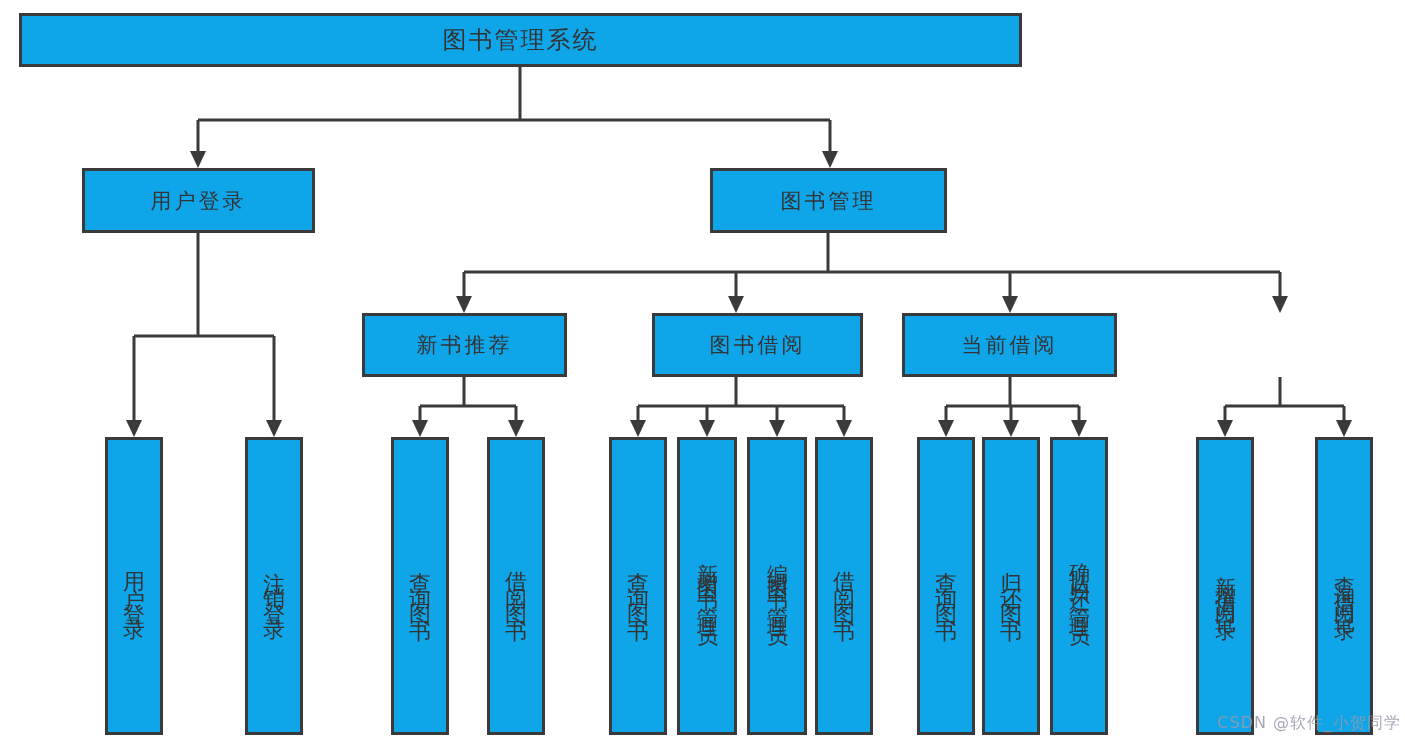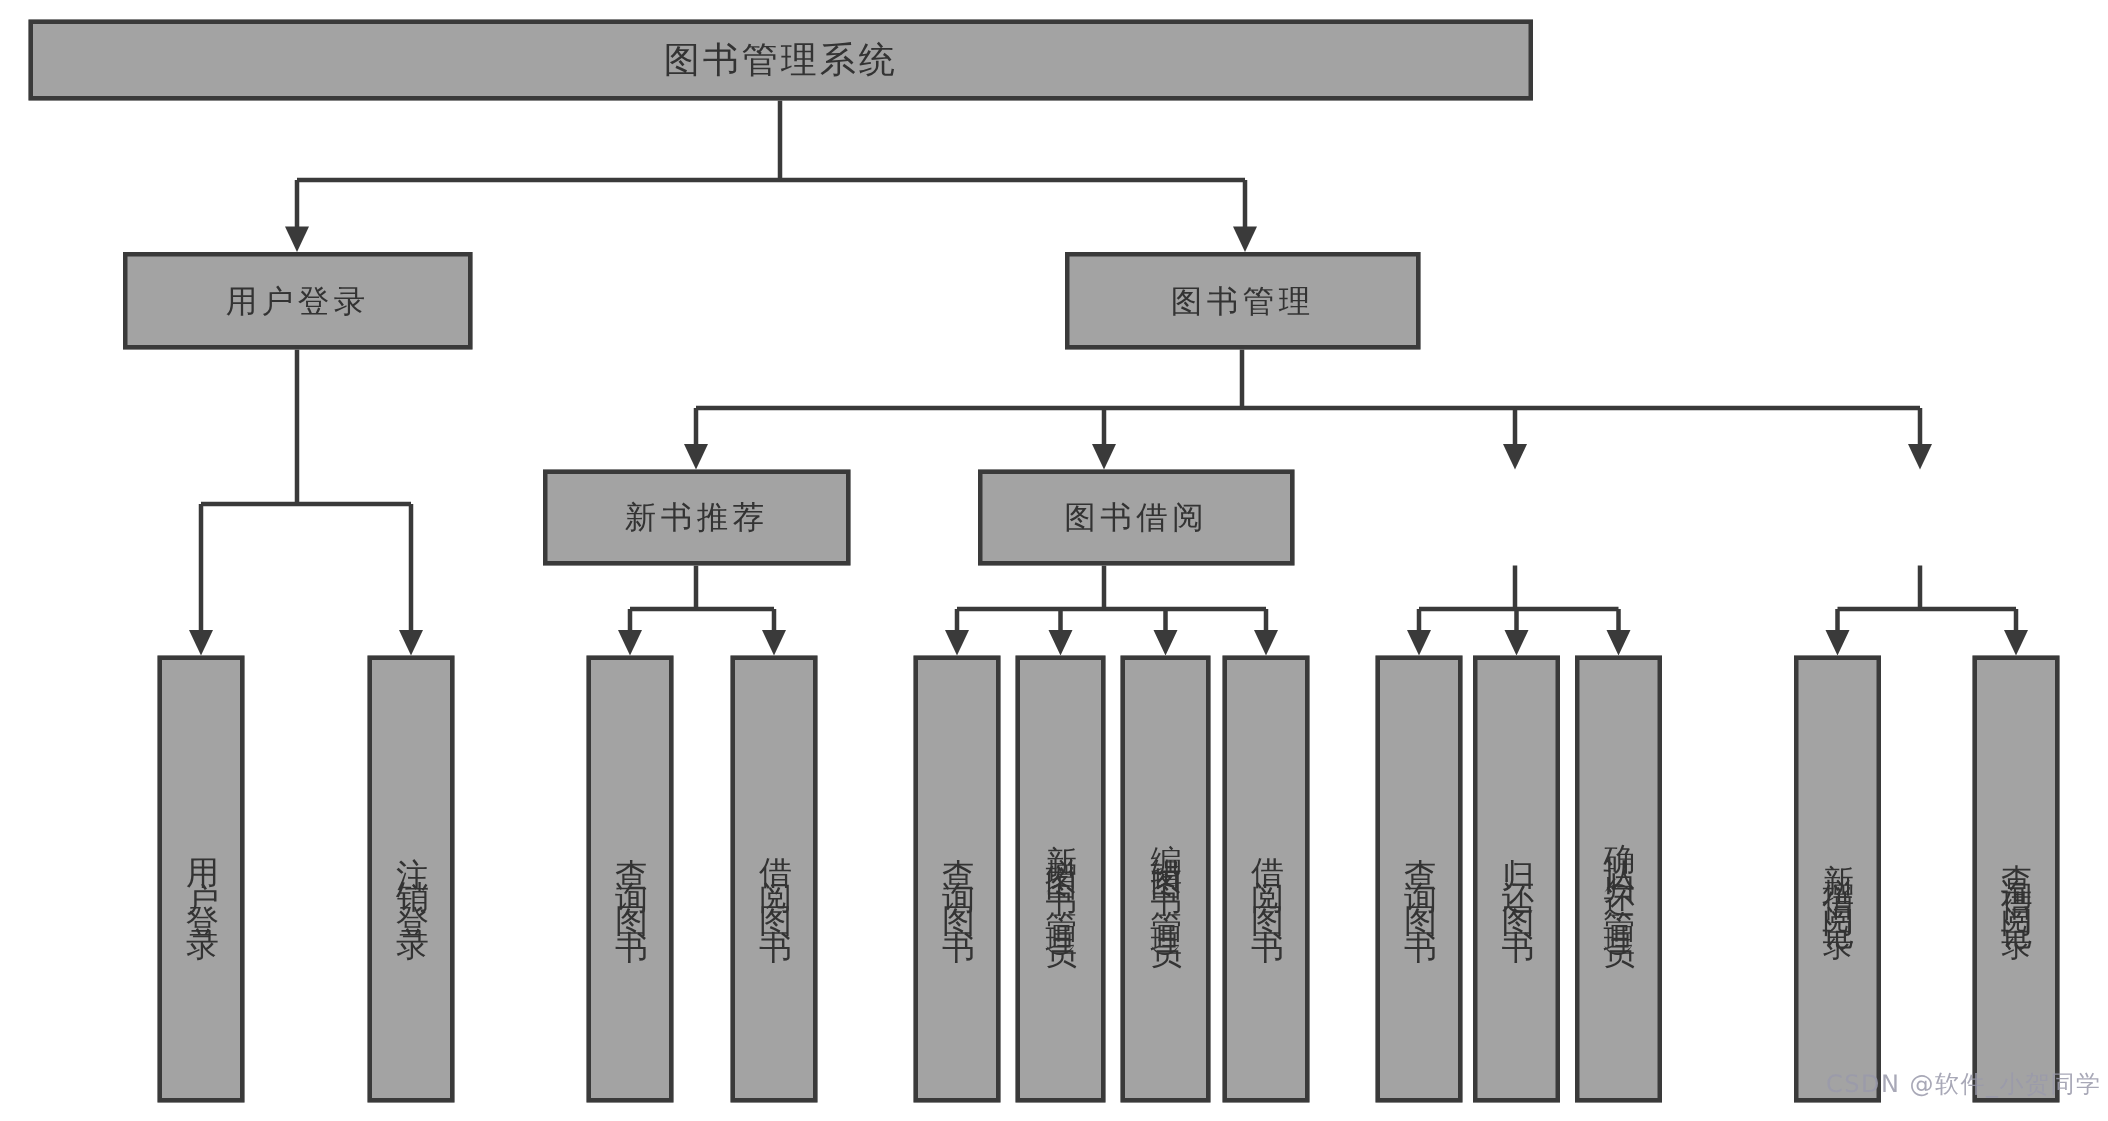--- a/index.html
+++ b/index.html
@@ -7,21 +7,21 @@
     position:relative;
     width:1405px;height:747px;
     background:#ffffff;
     font-family:"DejaVu Sans", sans-serif;
     overflow:hidden;
   }
   .wires{position:absolute;left:0;top:0;z-index:0;}
   .node{
     position:absolute;
     box-sizing:border-box;
-    background:#a3a3a3;
+    background:#0ea5e9;
     border:3px solid #3a3a3a;
     display:flex;align-items:center;justify-content:center;
     color:#333333;
     z-index:1;
   }
   .node.h span{
     font-size:21px;
     letter-spacing:3px;
     white-space:nowrap;
   }
@@ -104,20 +104,23 @@
   <div class="node h" style="left:710px;top:168px;width:237px;height:65px">
     <span>图书管理</span>
   </div>
 
   <div class="node h" style="left:362px;top:313px;width:205px;height:64px">
     <span>新书推荐</span>
   </div>
   <div class="node h" style="left:652px;top:313px;width:211px;height:64px">
     <span>图书借阅</span>
   </div>
+  <div class="node h" style="left:902px;top:313px;width:215px;height:64px">
+    <span>当前借阅</span>
+  </div>
 
   <div class="node v" style="left:105px;top:437px;width:58px;height:298px">
     <span>用户登录</span>
   </div>
   <div class="node v" style="left:245px;top:437px;width:58px;height:298px">
     <span>注销登录</span>
   </div>
 
   <div class="node v" style="left:391px;top:437px;width:58px;height:298px">
     <span>查询图书</span>

